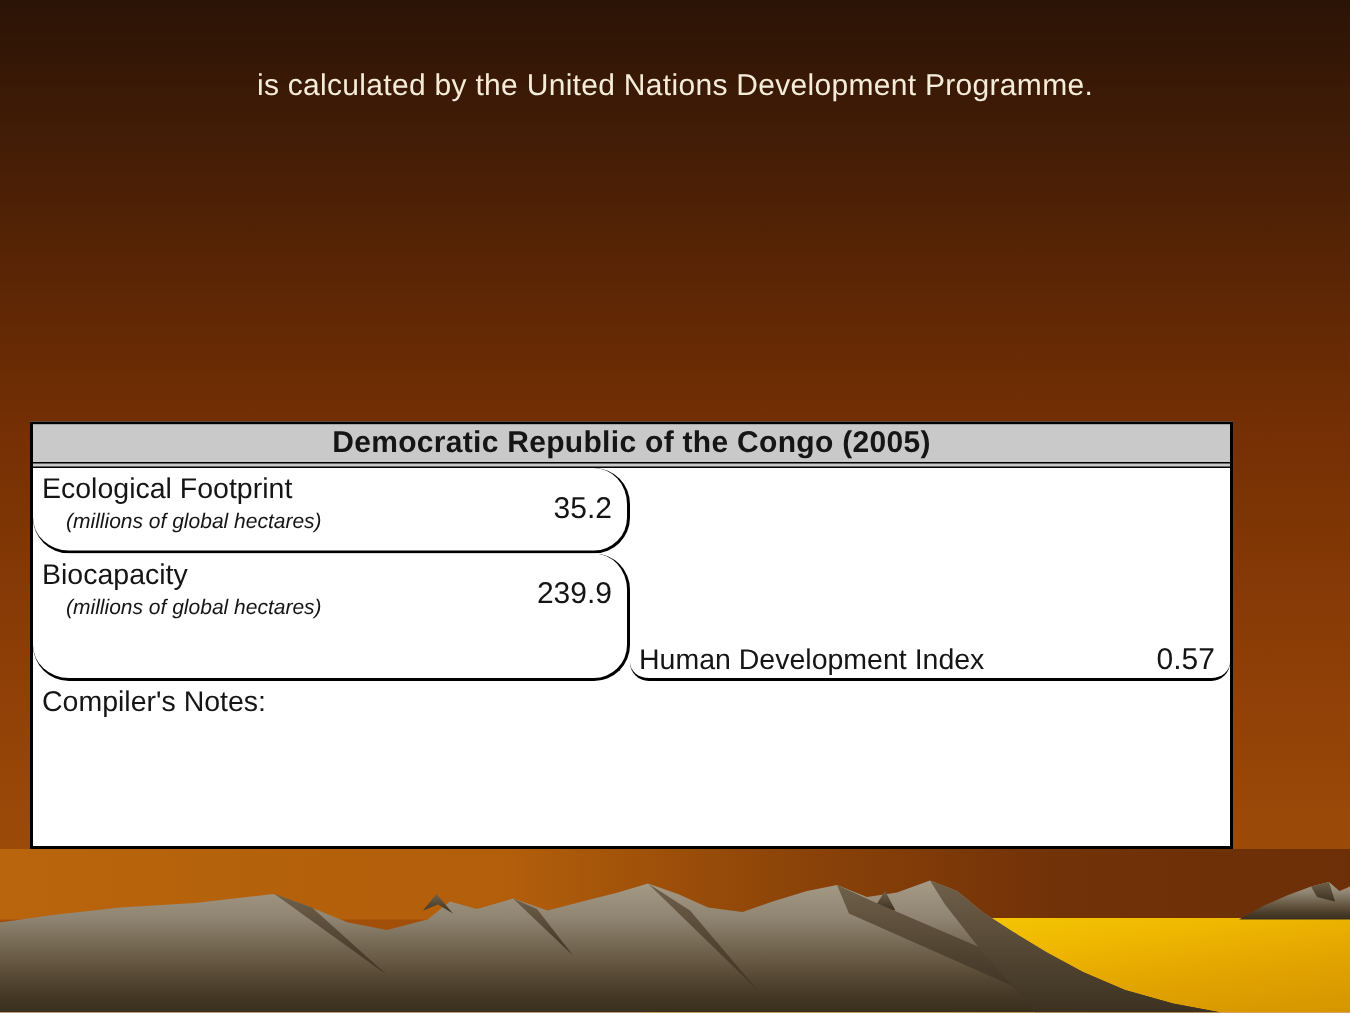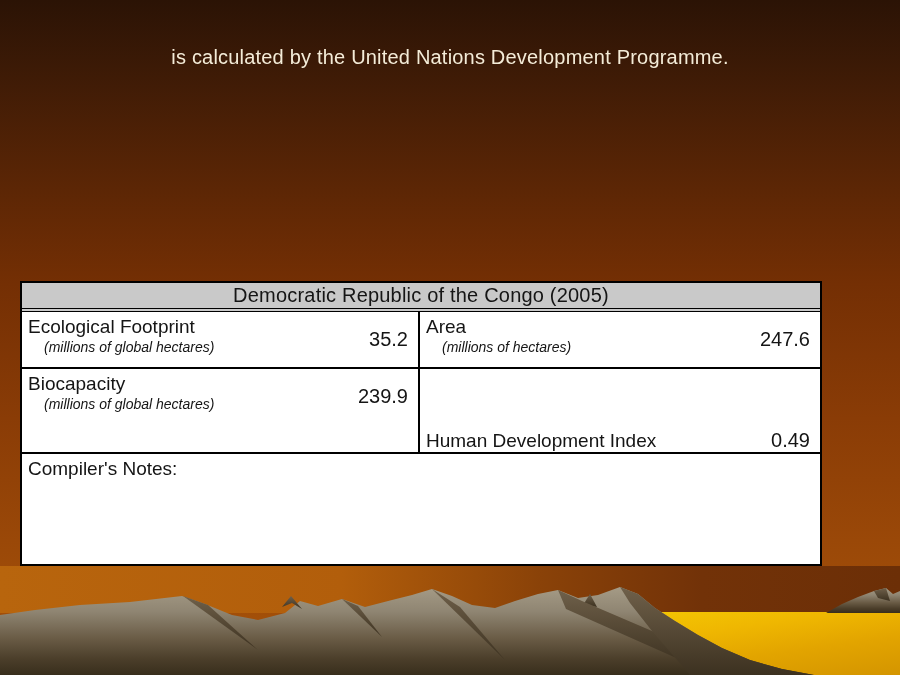--- a/index.html
+++ b/index.html
@@ -12,22 +12,22 @@
   .sky-band{position:absolute;left:0;top:566px;width:900px;height:47px;
     background:linear-gradient(90deg,#b8650d 0%,#b25e0b 38%,#8a4208 60%,#723208 78%,#6c2f07 100%);}
   .sun-band{position:absolute;left:430px;top:612px;width:470px;height:63px;
     background:linear-gradient(172deg,#eec001 0%,#f5c903 18%,#efb701 45%,#e2a400 70%,#d49500 100%);}
   .mountains{position:absolute;left:0;top:565px;width:900px;height:110px;}
   
   .tbl{position:absolute;left:20px;top:281px;width:802px;height:285px;background:#ffffff;
     border:2px solid #000;box-sizing:border-box;color:#151515;}
   .tbl .head{position:absolute;left:0;top:0;width:798px;height:29px;background:#c9c9c9;
     border-bottom:4px double #000;box-sizing:border-box;text-align:center;
-    font-weight:normal;font-size:20px;line-height:25px;letter-spacing:0.2px;}
-  .cell{position:absolute;box-sizing:border-box;padding:3px 20px 0 6px;overflow:hidden;}
+    font-weight:bold;font-size:20px;line-height:25px;letter-spacing:0.2px;}
+  .cell{position:absolute;box-sizing:border-box;padding:3px 20px 0 6px;overflow:hidden;border-radius:24px;}
   .c-ef {left:0;    top:29px; width:398px;height:57px;border-right:2px solid #000;border-bottom:2px solid #000;}
   .c-ar {left:398px; top:29px; width:400px;height:57px;border-bottom:2px solid #000;}
   .c-bio{left:0;    top:86px; width:398px;height:85px;border-right:2px solid #000;border-bottom:2px solid #000;}
   .c-pop{left:398px; top:86px; width:400px;height:60px;border-bottom:2px solid #000;}
   .c-hdi{left:398px; top:146px;width:400px;height:25px;border-bottom:2px solid #000;padding-top:0;}
   .c-nts{left:0;    top:171px;width:798px;height:98px;}
   .lbl{font-size:19px;line-height:24px;}
   .unit{font-size:14px;line-height:17px;font-style:italic;margin-left:16px;}
   .val{position:absolute;right:10px;font-size:20px;}
   .c-ef .val,.c-ar .val{top:16px;}
@@ -79,36 +79,31 @@
 
   <div class="tbl">
     <div class="head">Democratic Republic of the Congo (2005)</div>
 
     <div class="cell c-ef">
       <div class="lbl">Ecological Footprint</div>
       <div class="unit">(millions of global hectares)</div>
       <div class="val">35.2</div>
     </div>
 
-    <div class="cell c-ar">
-      <div class="lbl">Area</div>
-      <div class="unit">(millions of hectares)</div>
-      <div class="val">247.6</div>
-    </div>
 
     <div class="cell c-bio">
       <div class="lbl">Biocapacity</div>
       <div class="unit">(millions of global hectares)</div>
       <div class="val">239.9</div>
     </div>
 
 
     <div class="cell c-hdi">
       <div class="lbl">Human Development Index</div>
-      <div class="val">0.49</div>
+      <div class="val">0.57</div>
     </div>
 
     <div class="cell c-nts">
       <div class="lbl">Compiler's Notes:</div>
     </div>
   </div>
 
 </div>
 
 </body></html>

